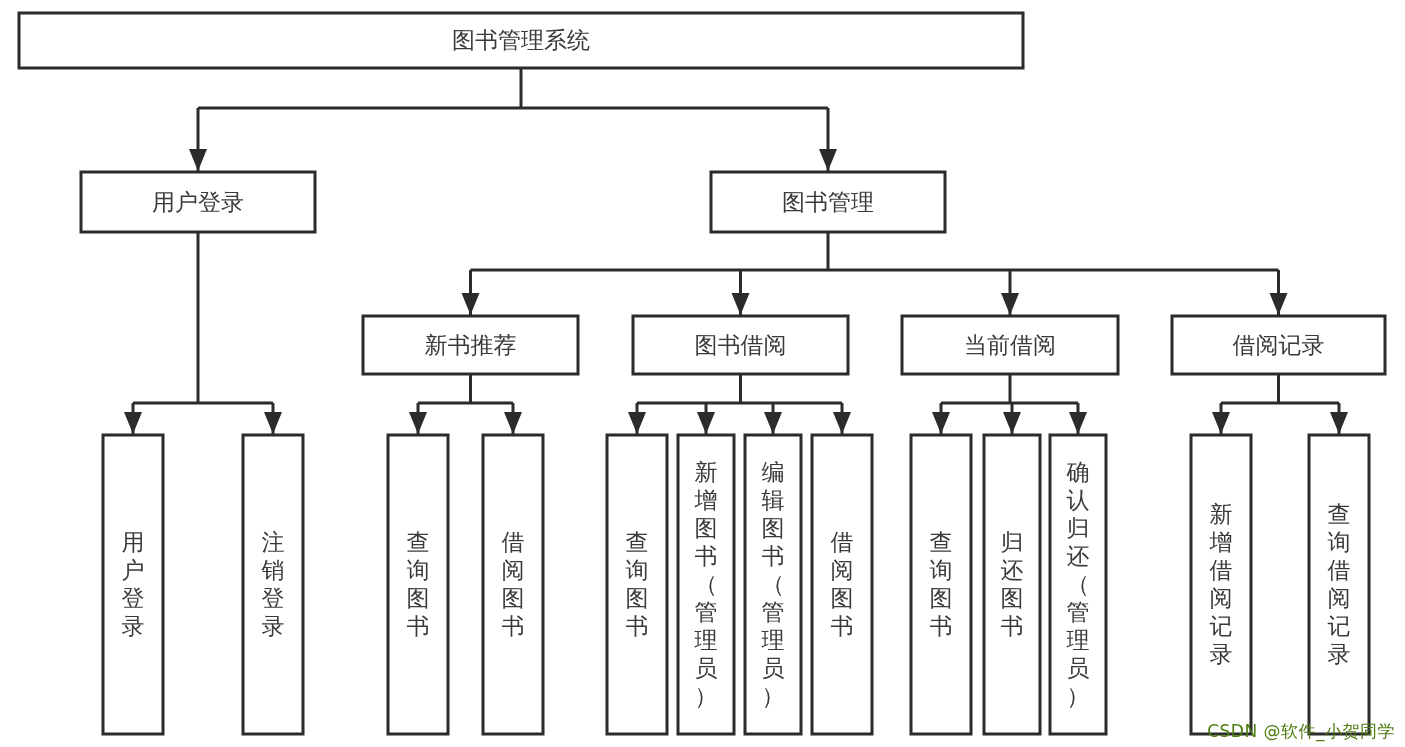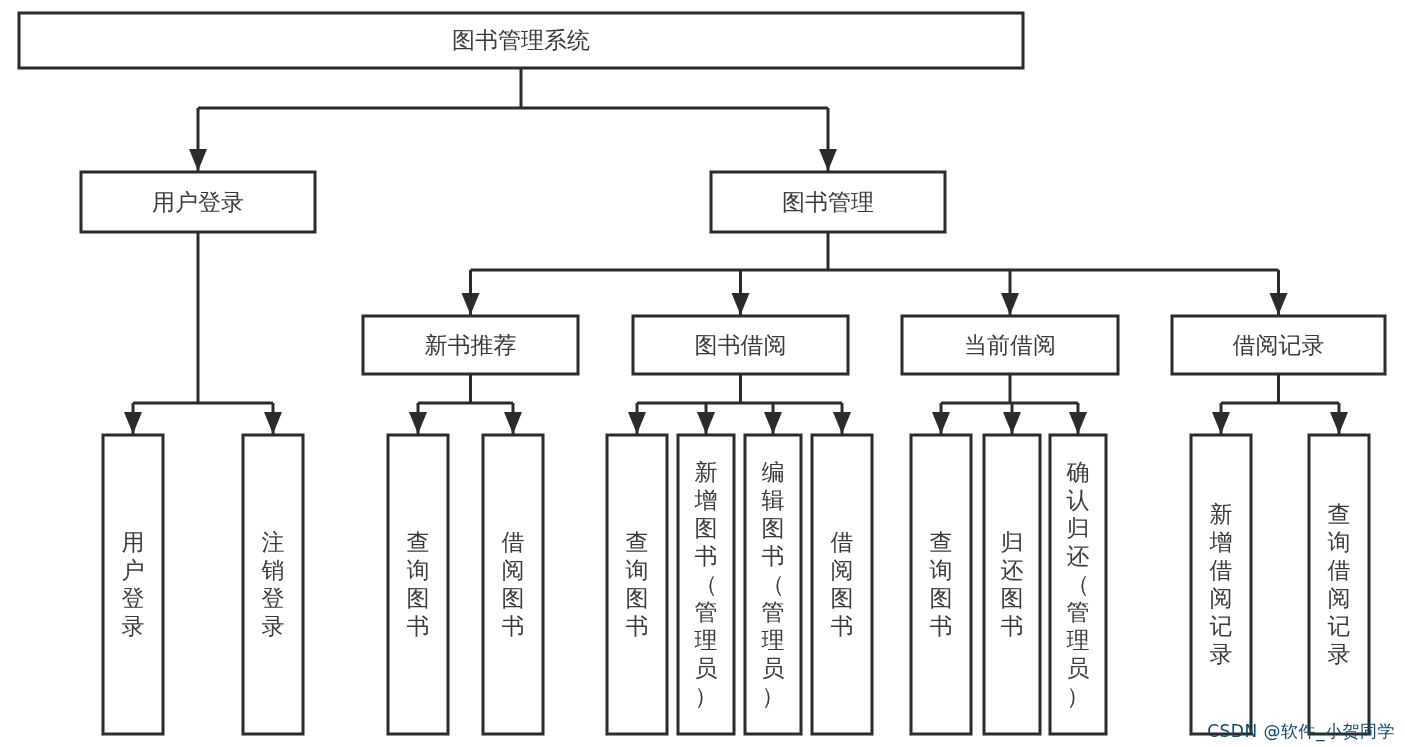--- a/index.html
+++ b/index.html
@@ -45,21 +45,21 @@
     fill: none;
   }
   .arrow-head {
     fill: #2b2b2b;
     stroke: none;
   }
   .watermark {
     position: absolute;
     right: 10px;
     bottom: 4px;
-    color: #0c4a6e;
+    color: #4d7c0f;
     font-size: 17px;
     font-family: "DejaVu Sans", "Liberation Sans", sans-serif;
     white-space: nowrap;
     letter-spacing: 0.5px;
   }
 </style>
 </head>
 <body>
 
 <div id="chart-root">

